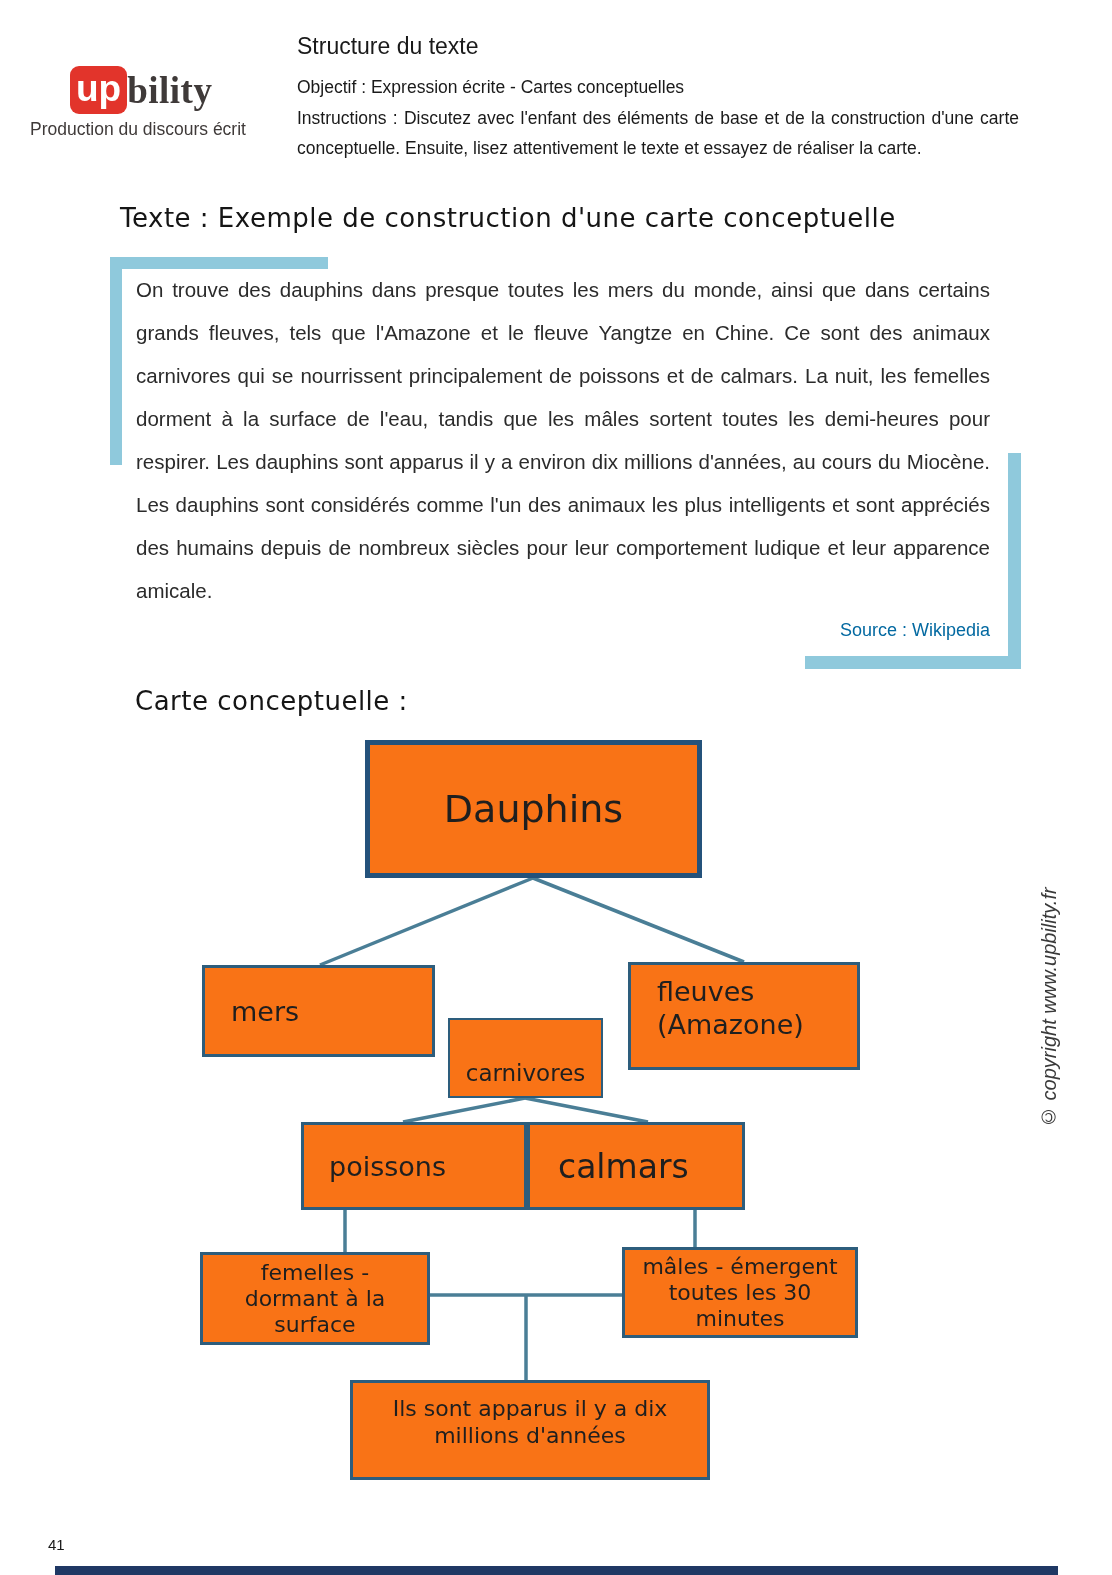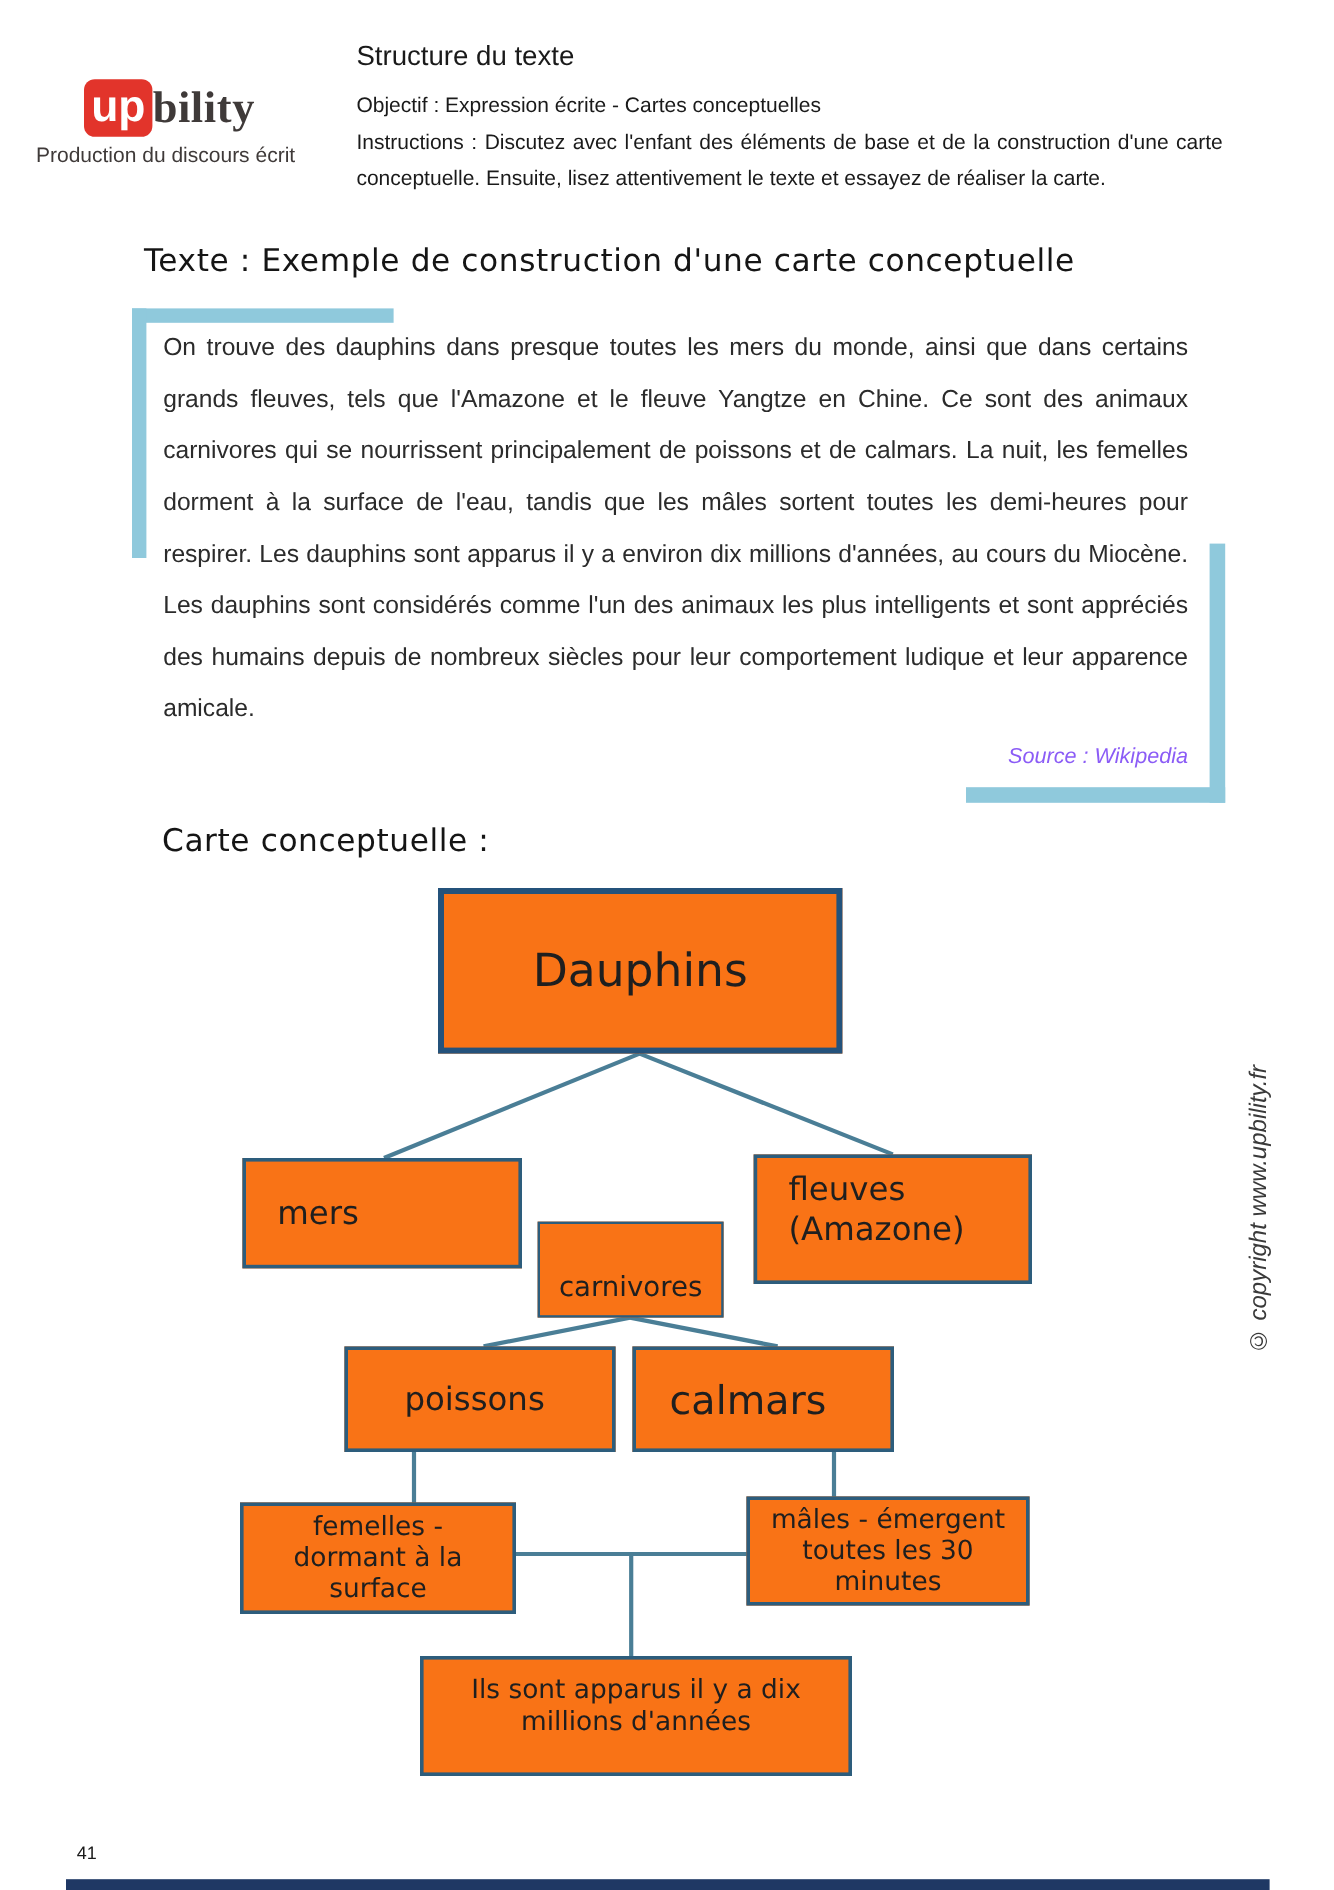--- a/index.html
+++ b/index.html
@@ -60,22 +60,22 @@
   .bar-tl-v { left: 110px; top: 257px; width: 12px;  height: 208px; }
   .bar-br-v { left: 1008px; top: 453px; width: 13px; height: 216px; }
   .bar-br-h { left: 805px;  top: 656px; width: 216px; height: 13px; }
   .quote-paragraph {
     left: 136px; top: 268px; width: 854px;
     font-size: 20.5px; line-height: 43px;
     text-align: justify; color: #2b2b2b;
   }
   .quote-source {
     left: 136px; top: 620px; width: 854px;
-    text-align: right; font-style: italic;
-    font-size: 18px; color: #8b5cf6;
+    text-align: right; 
+    font-size: 18px; color: #0369a1;
   }
 
   
   .connectors { left: 0; top: 730px; width: 1112px; height: 770px; }
   .connectors line { stroke: #4a7e96; stroke-width: 3.5; }
   .node {
     position: absolute;
     background: #f97316;
     border: 3px solid #2d5d7c;
     font-family: "DejaVu Sans", sans-serif;
@@ -86,22 +86,22 @@
   .n-dauphins { left: 365px; top: 740px; width: 337px; height: 138px;
                 border-width: 5px; border-color: #24527b;
                 align-items: center; justify-content: center; font-size: 38px; }
   .n-mers      { left: 202px; top: 965px; width: 233px; height: 92px;
                  align-items: center; padding-left: 26px; font-size: 27px; }
   .n-carnivores{ left: 448px; top: 1018px; width: 155px; height: 80px;
                  border-width: 2px; align-items: flex-end; justify-content: center;
                  padding-bottom: 10px; font-size: 23px; }
   .n-fleuves   { left: 628px; top: 962px; width: 232px; height: 108px;
                  padding: 10px 0 0 26px; font-size: 27px; line-height: 33px; }
-  .n-poissons  { left: 287px; top: 1122px; width: 226px; height: 88px;
-                 align-items: center; padding-left: 47px; font-size: 27px; }
+  .n-poissons  { left: 301px; top: 1122px; width: 226px; height: 88px;
+                 align-items: center; padding-left: 25px; font-size: 27px; }
   .n-calmars   { left: 527px; top: 1122px; width: 218px; height: 88px;
                  align-items: center; padding-left: 28px; font-size: 33px; }
   .n-femelles  { left: 200px; top: 1252px; width: 230px; height: 93px;
                  align-items: center; justify-content: center; text-align: center;
                  font-size: 22px; line-height: 26px; }
   .n-males     { left: 622px; top: 1247px; width: 236px; height: 91px;
                  align-items: center; justify-content: center; text-align: center;
                  font-size: 22px; line-height: 26px; }
   .n-apparus   { left: 350px; top: 1380px; width: 360px; height: 100px;
                  justify-content: center; text-align: center;
@@ -112,21 +112,21 @@
     left: 1038px; top: 852px; height: 312px;
     writing-mode: vertical-rl;
     transform: rotate(180deg);
     font-style: italic;
     font-size: 20px;
     color: #3a3a3a;
     text-align: center;
   }
 
   
-  .page-number { left: 64px; top: 1536px; font-size: 15px; color: #1a1a1a; }
+  .page-number { left: 48px; top: 1536px; font-size: 15px; color: #1a1a1a; }
   .footer-bar  { left: 55px; top: 1566px; width: 1003px; height: 9px; background: #1f3864; }
 </style>
 </head>
 <body>
 
 <div class="page">
 
   <div class="abs logo-row">
     <span class="logo-up">up</span>
       <span class="logo-bility">bility</span>

